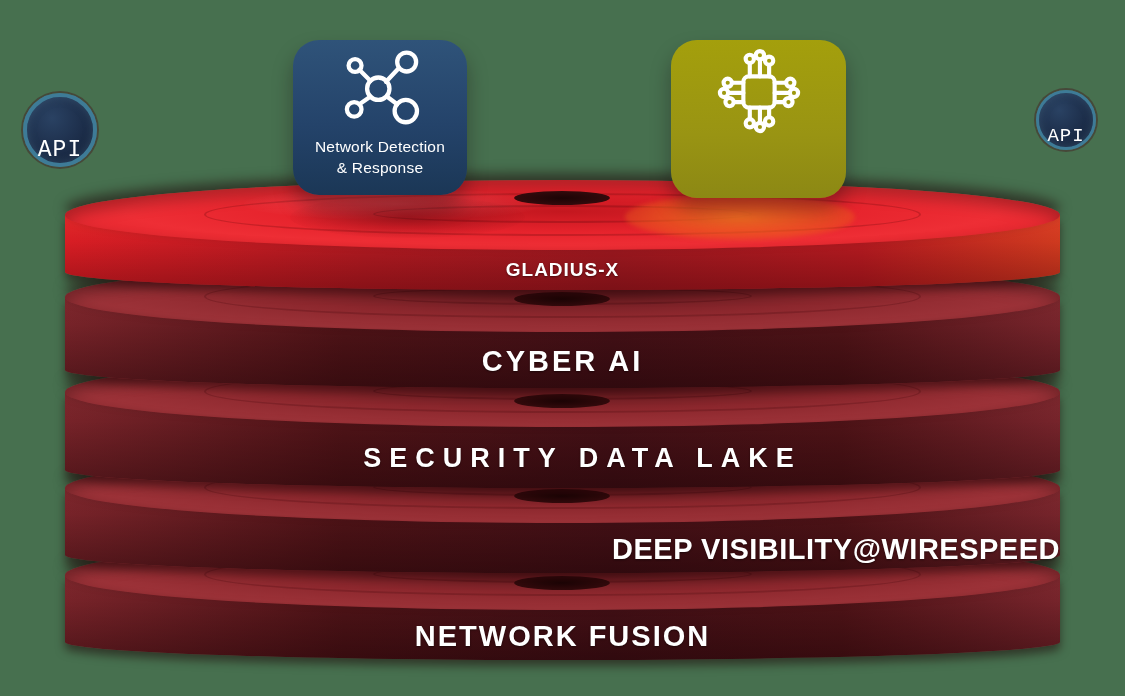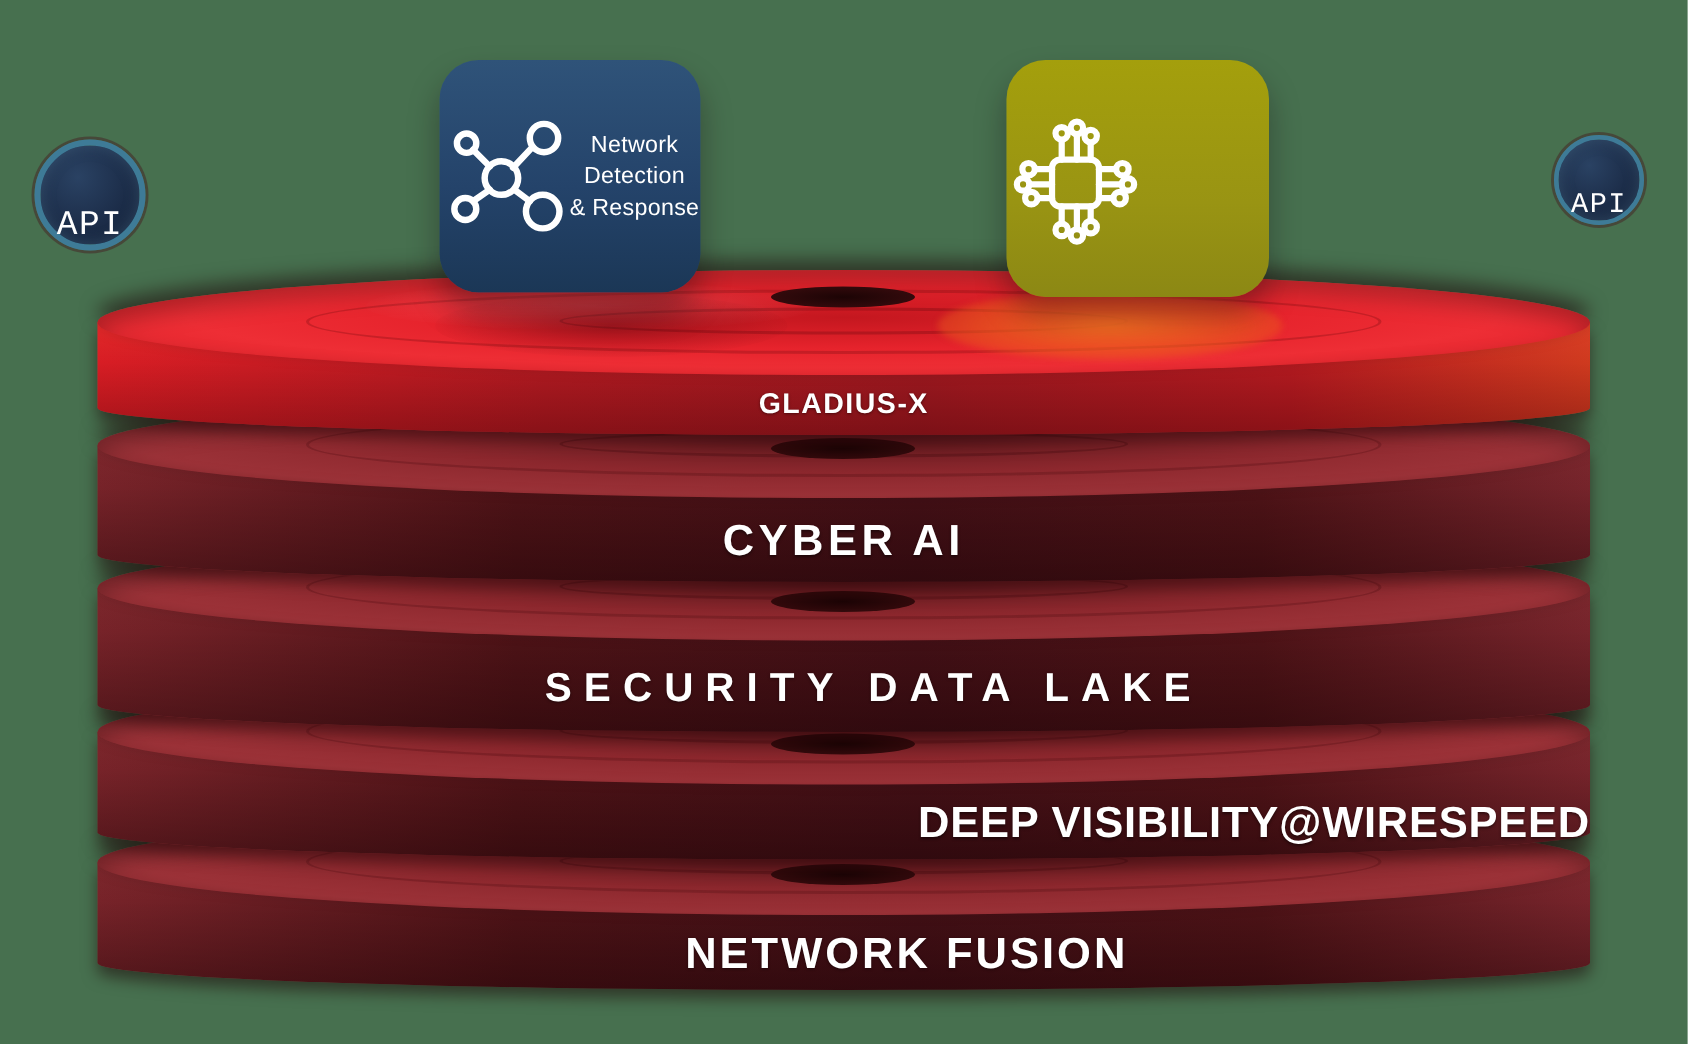--- a/index.html
+++ b/index.html
@@ -80,26 +80,26 @@
   .layer-label{
     position:absolute;left:0;width:995px;height:36px;line-height:36px;
     text-align:center;color:#ffffff;font-weight:bold;
     text-shadow:0 1px 2px rgba(0,0,0,0.45);
     white-space:nowrap;
   }
   .d1 .layer-label{top:72px;font-size:19px;letter-spacing:1px;}
   .d2 .layer-label{top:81px;font-size:29px;letter-spacing:3px;}
   .d3 .layer-label{top:83px;font-size:27px;letter-spacing:8px;padding-left:20px;}
   .d4 .layer-label{top:78px;font-size:29px;letter-spacing:0.5px;text-align:right;}
-  .d5 .layer-label{top:78px;font-size:29px;letter-spacing:2px;margin-left:42px;}
+  .d5 .layer-label{top:78px;font-size:29px;letter-spacing:2px;}
 
   
   .app-badge{
     position:absolute;z-index:60;border-radius:26px;
-    display:flex;flex-direction:row;align-items:center;
+    display:flex;flex-direction:column;align-items:center;
     box-shadow:0 12px 20px rgba(20,10,15,0.35);
     color:#fff;text-align:center;
   }
   .badge-blue{left:293px;top:40px;width:174px;height:155px;
     background:linear-gradient(180deg,#2f5379 0%,#24436a 55%,#1b3756 100%);}
   .badge-yellow{left:671px;top:40px;width:175px;height:158px;
     background:linear-gradient(180deg,#a49f0c 0%,#999413 60%,#8c8814 100%);}
   .badge-icon{margin-top:10px;width:86px;height:86px;flex:0 0 auto;}
   .badge-yellow .badge-icon{margin-top:6px;width:92px;height:92px;}
   .badge-text{font-size:15.5px;line-height:21px;font-weight:400;letter-spacing:0.2px;}

